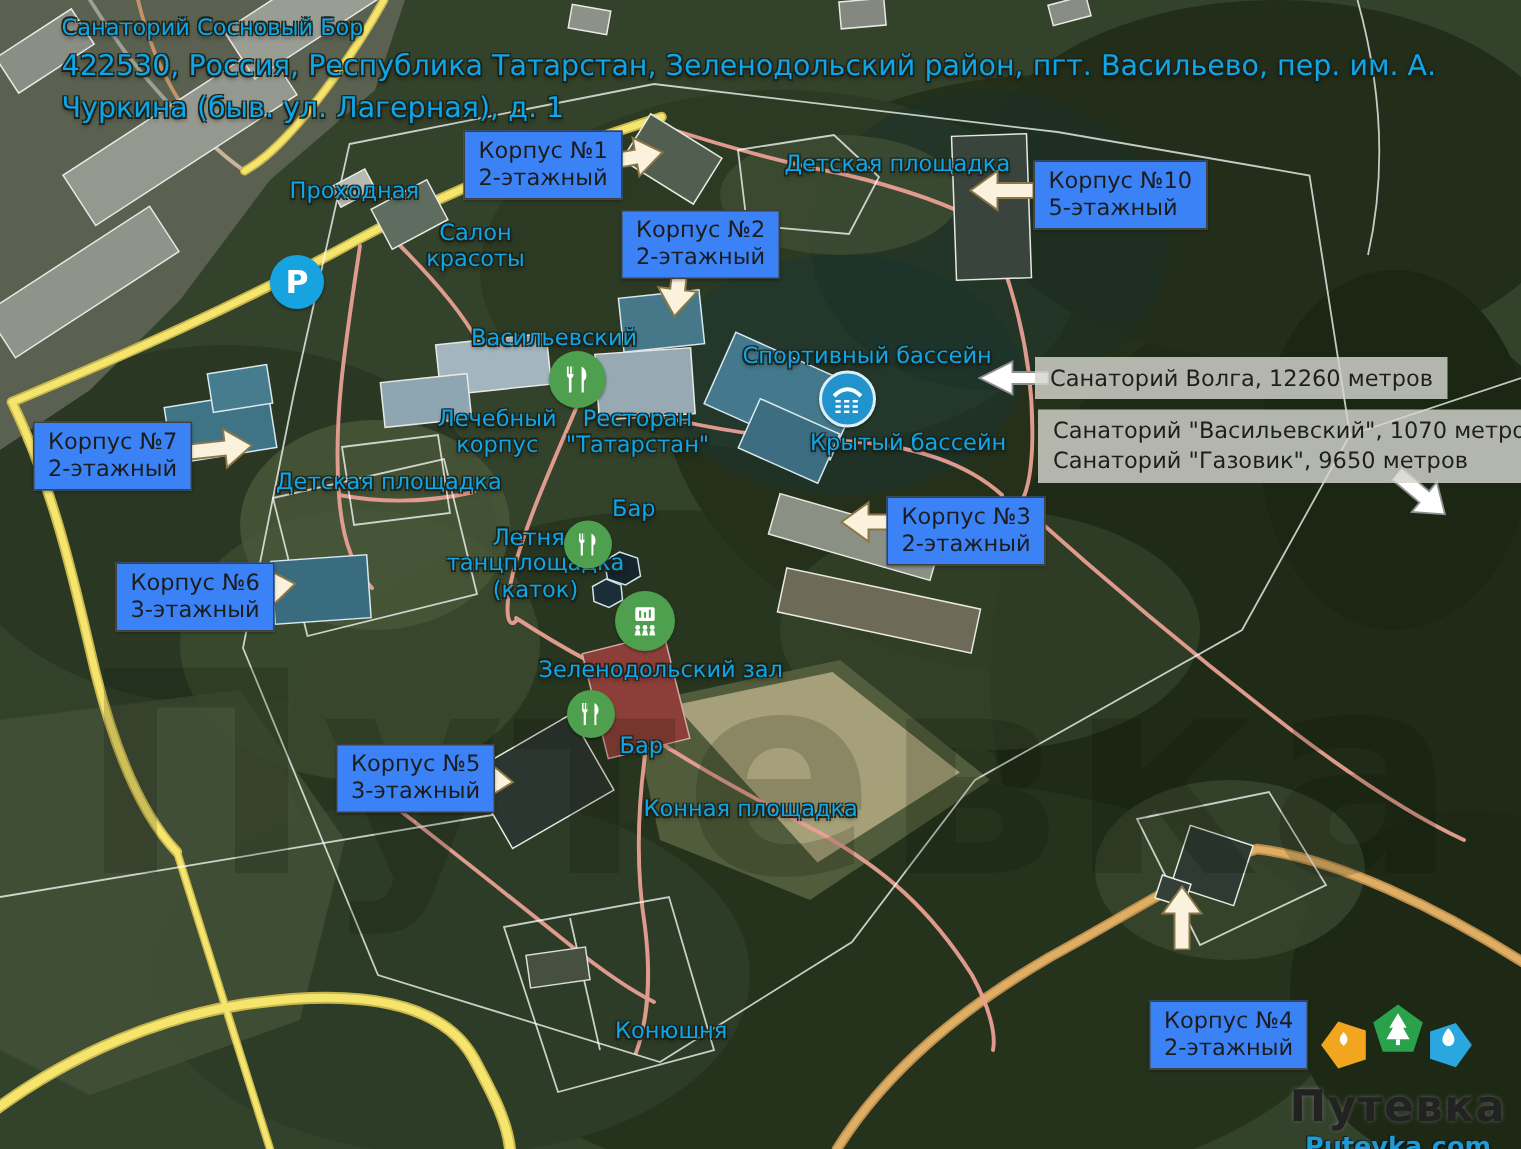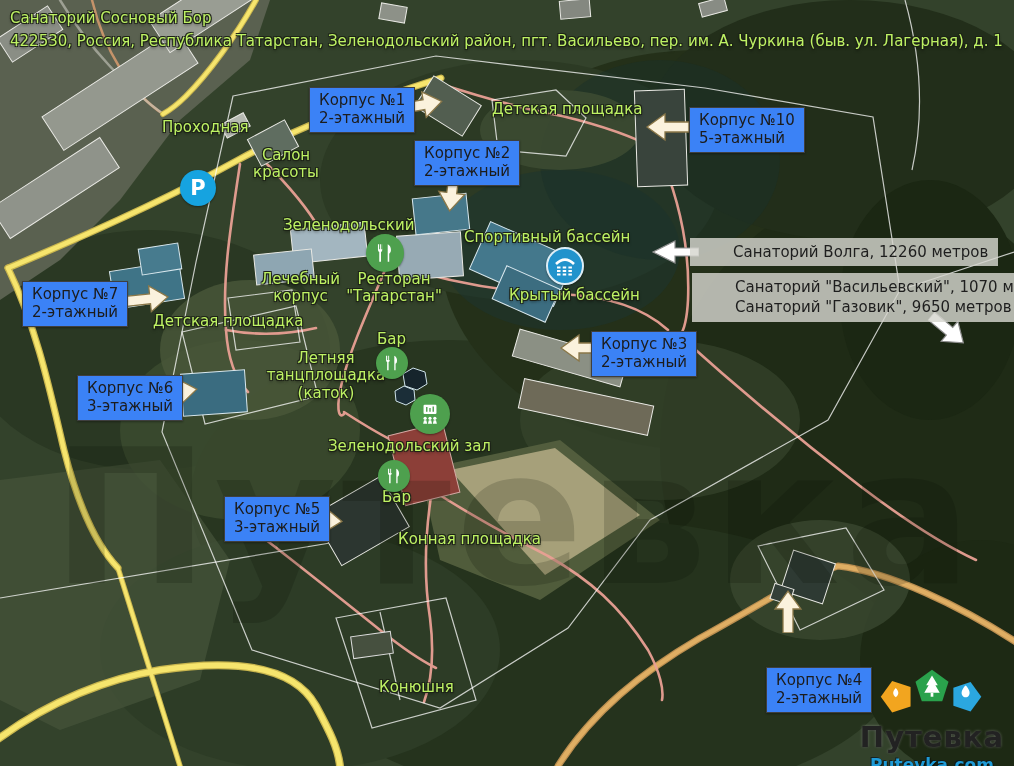--- a/index.html
+++ b/index.html
@@ -3,45 +3,46 @@
 <meta charset="utf-8">
 <style>
   html,body{margin:0;padding:0;background:#111;}
   #screen{
     position:relative;width:1014px;height:766px;overflow:hidden;
     font-family:"DejaVu Sans","Liberation Sans",sans-serif;
     background:#33422b;
   }
   #map-svg{position:absolute;left:0;top:0;width:1014px;height:766px;}
   .outlined{
-    color:#bef264;
+    color:#0ea5e9;
     text-shadow:-1px -1px 0 rgba(28,34,22,.95),1px -1px 0 rgba(28,34,22,.95),
                 -1px 1px 0 rgba(28,34,22,.95),1px 1px 0 rgba(28,34,22,.95),
                 0 2px 3px rgba(0,0,0,.55);
+    margin-left:31px;
   }
   .hdr{position:absolute;left:10px;top:7px;z-index:40;}
   .hdr .t{font-size:15px;line-height:1.5;}
-  .hdr .a{font-size:15px;line-height:1.5;}
+  .hdr .a{font-size:19px;line-height:1.5;}
   .label{
     position:absolute;z-index:30;font-size:15px;line-height:1.15;
     white-space:pre-line;
   }
   .label.center{text-align:center;}
   .callout{
     position:absolute;z-index:35;background:#3b82f6;border:1px solid #3f3f3f;
     color:#1c1c1c;font-size:15px;line-height:1.22;padding:3px 9px 4px 9px;
     white-space:nowrap;box-shadow:0 1px 2px rgba(0,0,0,.35);
   }
   .callout span{display:block;}
   .infobox{
     position:absolute;z-index:34;background:rgba(213,213,206,.82);
     color:#1e1e1e;font-size:15px;line-height:1.35;padding:4px 10px;
     white-space:nowrap;
   }
-  .infobox span{display:block;margin-left:33px;}
+  .infobox span{display:block;}
   .arrow{position:absolute;z-index:33;}
   .poi{
     position:absolute;z-index:32;border-radius:50%;
     display:flex;align-items:center;justify-content:center;
     box-shadow:0 1px 2px rgba(0,0,0,.4);
   }
   .poi.parking{width:36px;height:36px;background:#16a3e0;color:#fff;
     font-size:21px;font-weight:bold;}
   .poi.green{background:#4ea04e;}
   .poi.pool{width:38px;height:38px;background:#2293cc;border:2px solid #ddeef6;box-sizing:border-box;}
@@ -178,21 +179,21 @@
   <div class="watermark">Путевка</div>
 
   <div class="hdr outlined">
     <div class="t">Санаторий Сосновый Бор</div>
     <div class="a">422530, Россия, Республика Татарстан, Зеленодольский район, пгт. Васильево, пер. им. А. Чуркина (быв. ул. Лагерная), д. 1</div>
   </div>
 
   <div class="label outlined" style="left:162px;top:119px">Проходная</div>
   <div class="label outlined center" style="left:246px;top:147px;width:80px">Салон
 красоты</div>
-  <div class="label outlined" style="left:283px;top:217px">Зеленодольский</div>
+  <div class="label outlined" style="left:283px;top:217px">Васильевский</div>
   <div class="label outlined" style="left:492px;top:101px">Детская площадка</div>
   <div class="label outlined" style="left:464px;top:229px">Спортивный бассейн</div>
   <div class="label outlined center" style="left:258px;top:271px;width:85px">Лечебный
 корпус</div>
   <div class="label outlined center" style="left:344px;top:271px;width:100px">Ресторан
 "Татарстан"</div>
   <div class="label outlined" style="left:509px;top:287px">Крытый бассейн</div>
   <div class="label outlined" style="left:153px;top:313px">Детская площадка</div>
   <div class="label outlined" style="left:377px;top:331px">Бар</div>
   <div class="label outlined center" style="left:266px;top:350px;width:120px">Летняя

